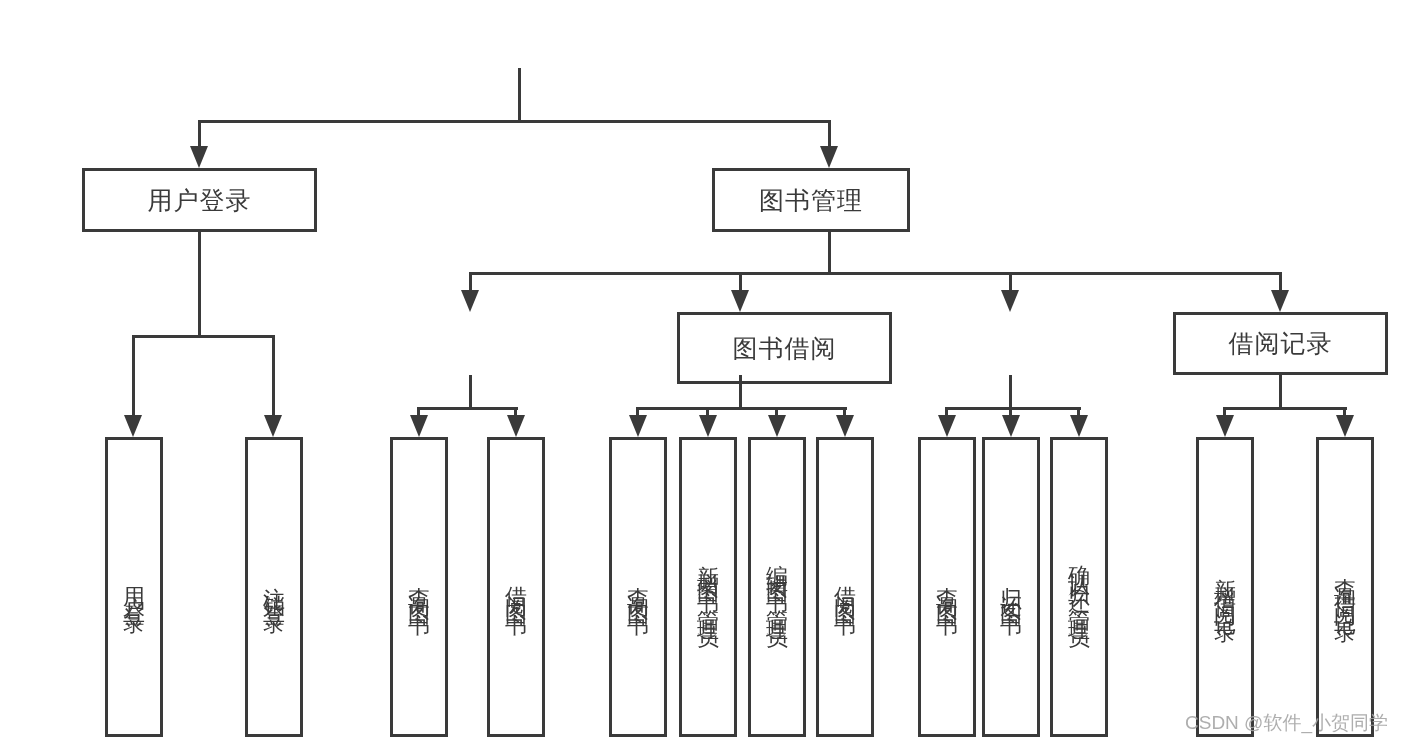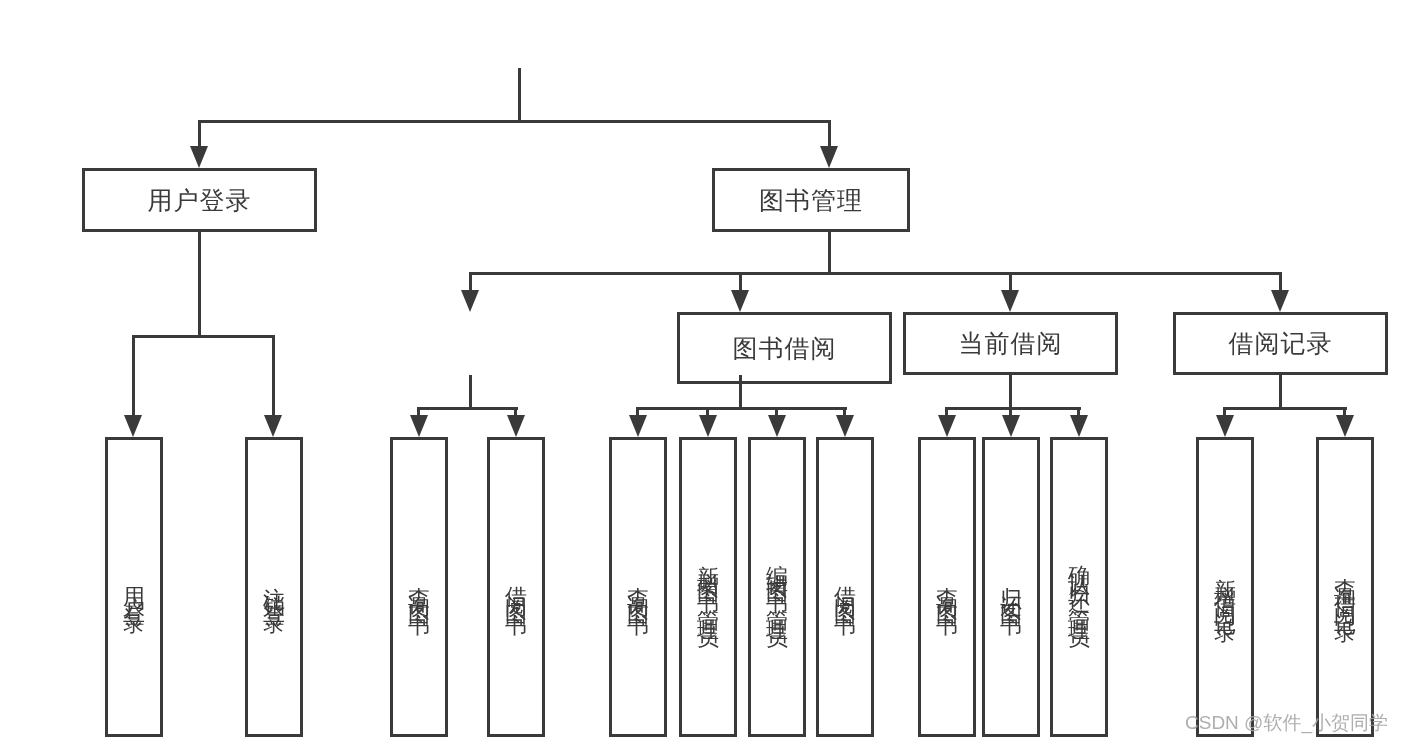--- a/index.html
+++ b/index.html
@@ -63,23 +63,20 @@
   <div class="arrowhead" style="left:461px;top:290px;"></div>
   <div class="vline" style="left:739px;top:272px;height:20px;"></div>
   <div class="arrowhead" style="left:731px;top:290px;"></div>
   <div class="vline" style="left:1009px;top:272px;height:20px;"></div>
   <div class="arrowhead" style="left:1001px;top:290px;"></div>
   <div class="vline" style="left:1279px;top:272px;height:20px;"></div>
   <div class="arrowhead" style="left:1271px;top:290px;"></div>
 
   <div class="box" style="left:633px;top:312px;width:215px;height:72px;margin-left:44px;">
     <span>图书借阅</span>
-  </div>
-  <div class="box" style="left:903px;top:312px;width:215px;height:63px;">
-    <span>当前借阅</span>
   </div>
   <div class="box" style="left:1173px;top:312px;width:215px;height:63px;">
     <span>借阅记录</span>
   </div>
 
   <div class="vline" style="left:469px;top:375px;height:34px;"></div>
   <div class="hline" style="left:417px;top:407px;width:101px;"></div>
   <div class="vline" style="left:417px;top:407px;height:10px;"></div>
   <div class="arrowhead" style="left:410px;top:415px;"></div>
   <div class="vline" style="left:514px;top:407px;height:10px;"></div>

